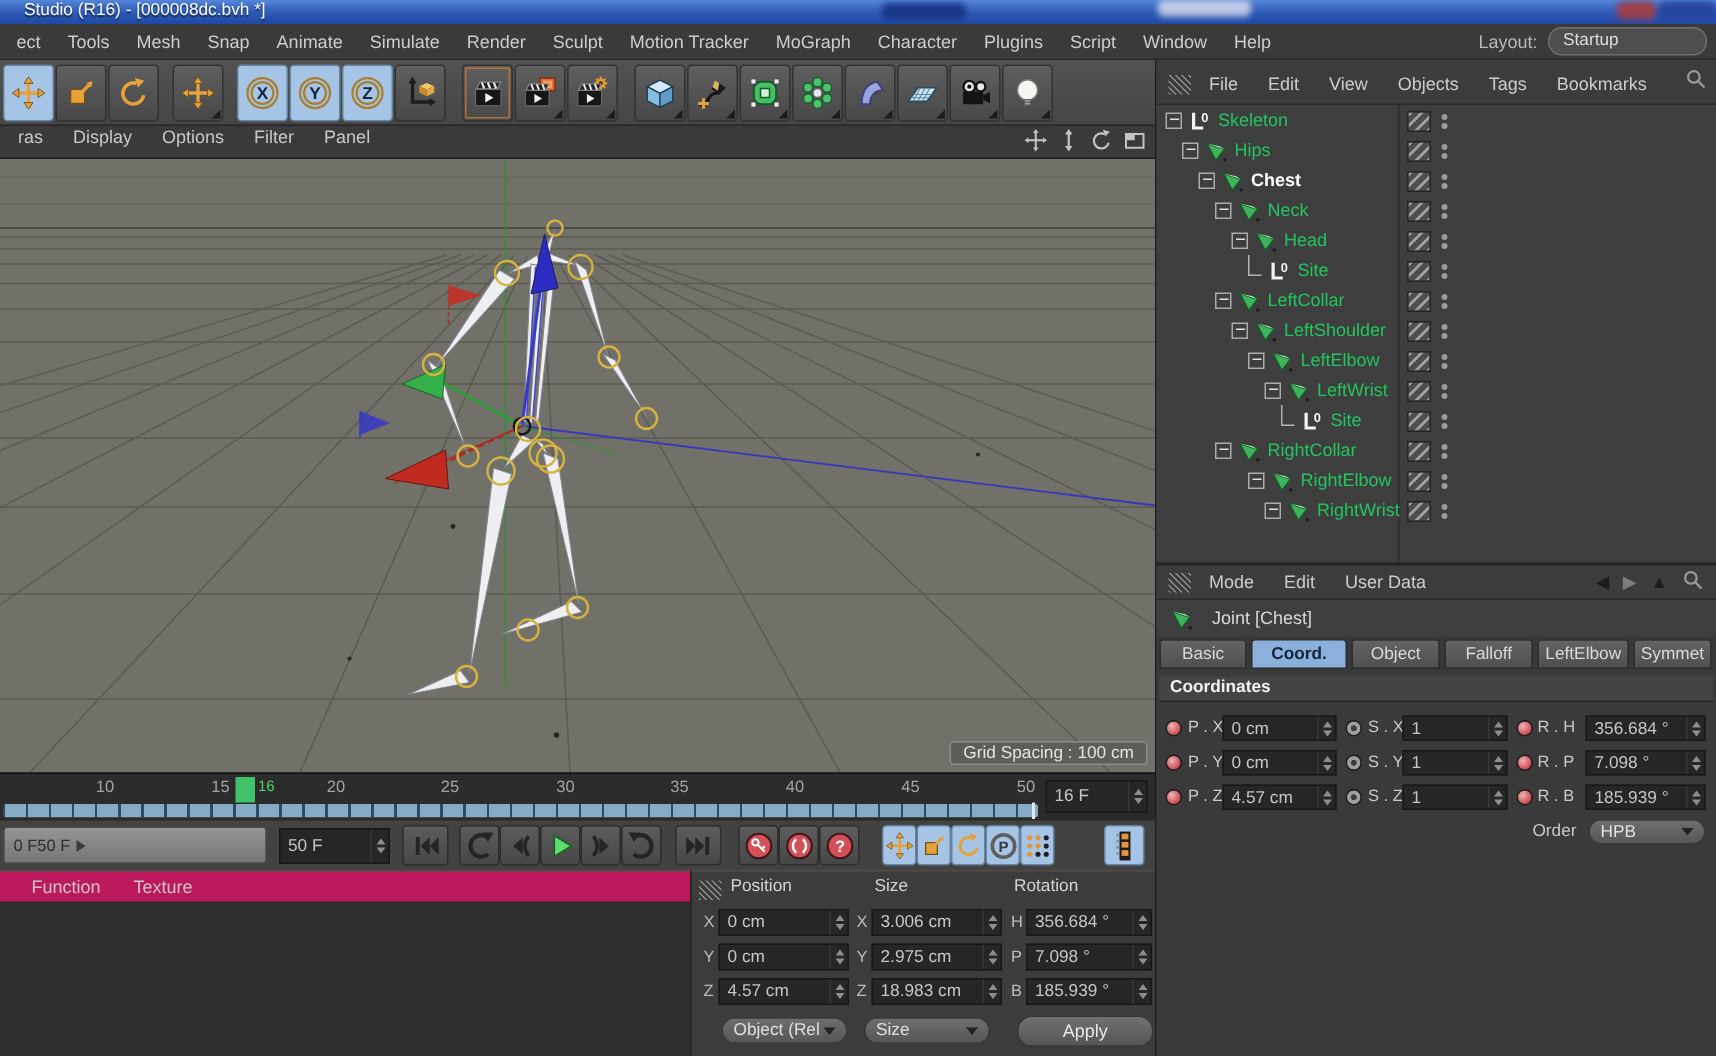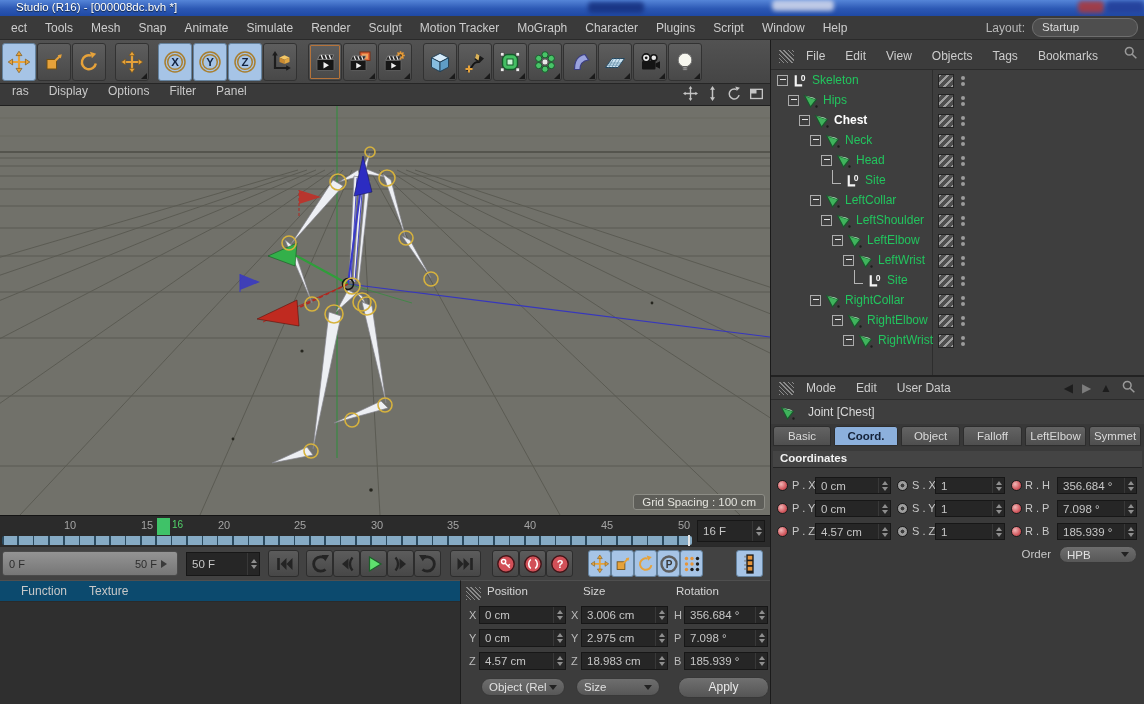--- a/index.html
+++ b/index.html
@@ -60,27 +60,27 @@
   .spin .dn{width:0;height:0;border:3px solid transparent;border-top:4px solid #8e8e8e}
   #frame-field{position:absolute;left:697px;top:4px;width:68px;height:22px}
 
   
   #transport{position:absolute;left:0;top:546px;width:770px;height:34px;background:#424242;border-top:1px solid #292929;box-sizing:border-box}
   .t-btn{position:absolute;top:3px;height:27px;background:linear-gradient(#5c5c5c,#474747);
     border:1px solid #2d2d2d;border-radius:3px;display:flex;align-items:center;justify-content:center;box-sizing:border-box}
   .t-btn.active{background:#a6c4e6;border-color:#65839f}
   #t-slider{position:absolute;left:2px;top:4px;width:176px;height:25px;border-radius:3px;
     background:linear-gradient(#949494,#767676);border:1px solid #4a4a4a;color:#2d2d2d;font-size:11px;
-    display:flex;align-items:center;justify-content:space-between;padding:0 6px;box-sizing:border-box}
+    display:flex;align-items:center;padding:0 6px;box-sizing:border-box}
   #t-slider .end{display:flex;align-items:center;gap:4px}
   #t-slider .arr{width:0;height:0;border:4px solid transparent;border-left:6px solid #3a3a3a}
   #t-end-field{position:absolute;left:186px;top:5px;width:74px;height:24px}
 
   
-  #bl-menu{position:absolute;left:0;top:580px;width:460px;height:22px;background:#0c4a6e;
+  #bl-menu{position:absolute;left:0;top:580px;width:460px;height:22px;background:#be185d;
     border-top:1px solid #4f4f4f;border-bottom:1px solid #2a2a2a;display:flex;align-items:center;padding-left:10px;box-sizing:border-box}
   .bl-item{padding:0 11px;color:#c8c8c8}
   #bl-content{position:absolute;left:0;top:602px;width:460px;height:102px;background:#2f2f2f}
 
   #coordmgr{position:absolute;left:460px;top:580px;width:310px;height:124px;background:#3c3c3c;
     border-left:1px solid #1d1d1d;border-top:1px solid #4f4f4f;box-sizing:border-box}
   .cm-head{position:absolute;top:4px;font-size:11.5px;color:#d4d4d4}
   .cm-lab{position:absolute;font-size:11px;color:#bcbcbc}
   .cm-fld{position:absolute;height:18px}
   .dd{background:linear-gradient(#6e6e6e,#575757);border:1px solid #393939;border-radius:9px;color:#e0e0e0;

